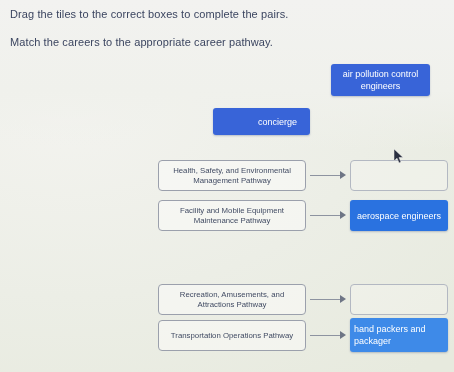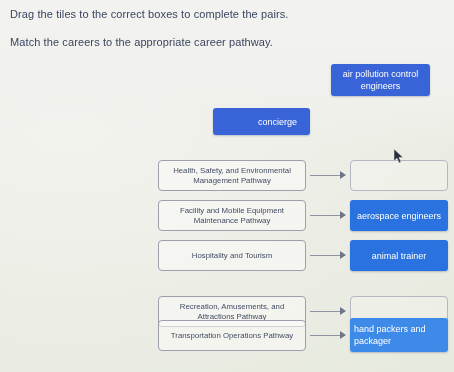--- a/index.html
+++ b/index.html
@@ -81,21 +81,21 @@
   
   .row {
     position: absolute;
     left: 158px;
     width: 290px;
     height: 31px;
   }
   #row-0 { top: 160px; }
   #row-1 { top: 200px; }
   #row-2 { top: 240px; }
-  #row-3 { top: 296px; }
+  #row-3 { top: 284px; }
   #row-4 { top: 320px; }
 
   .pathway-box {
     position: absolute;
     left: 0; top: 0;
     width: 148px;
     height: 31px;
     box-sizing: border-box;
     display: flex;
     align-items: center;
@@ -202,30 +202,20 @@
     <div class="pathway-box">Facility and Mobile Equipment Maintenance Pathway</div>
     <div class="arrow">
       <span class="shaft"></span>
         <span class="head"></span>
     </div>
     <div class="dropzone">
       <div class="tile-filled tile-bright">aerospace engineers</div>
     </div>
   </div>
 
-  <div class="row" id="row-2">
-    <div class="pathway-box">Hospitality and Tourism</div>
-    <div class="arrow">
-      <span class="shaft"></span>
-        <span class="head"></span>
-    </div>
-    <div class="dropzone">
-      <div class="tile-filled tile-bright">animal trainer</div>
-    </div>
-  </div>
 
   <div class="row" id="row-3">
     <div class="pathway-box">Recreation, Amusements, and Attractions Pathway</div>
     <div class="arrow">
       <span class="shaft"></span>
         <span class="head"></span>
     </div>
     <div class="dropzone empty"></div>
   </div>
 

